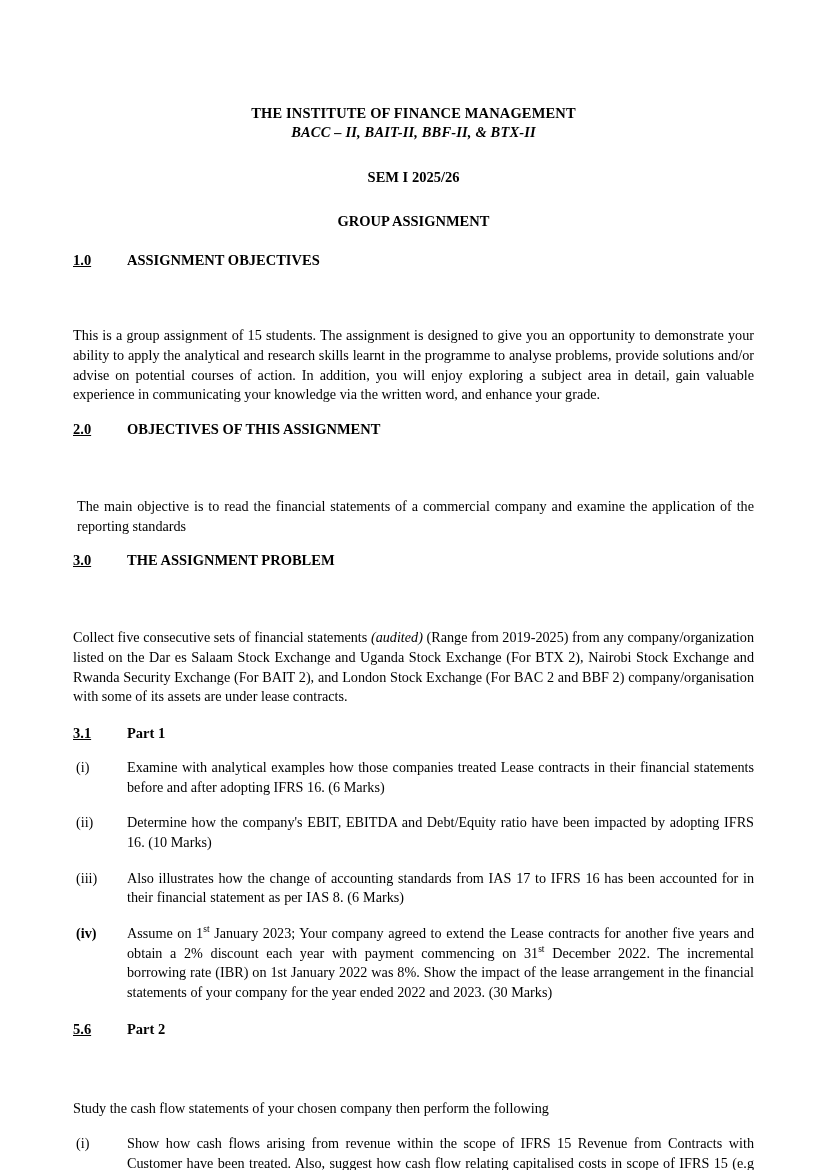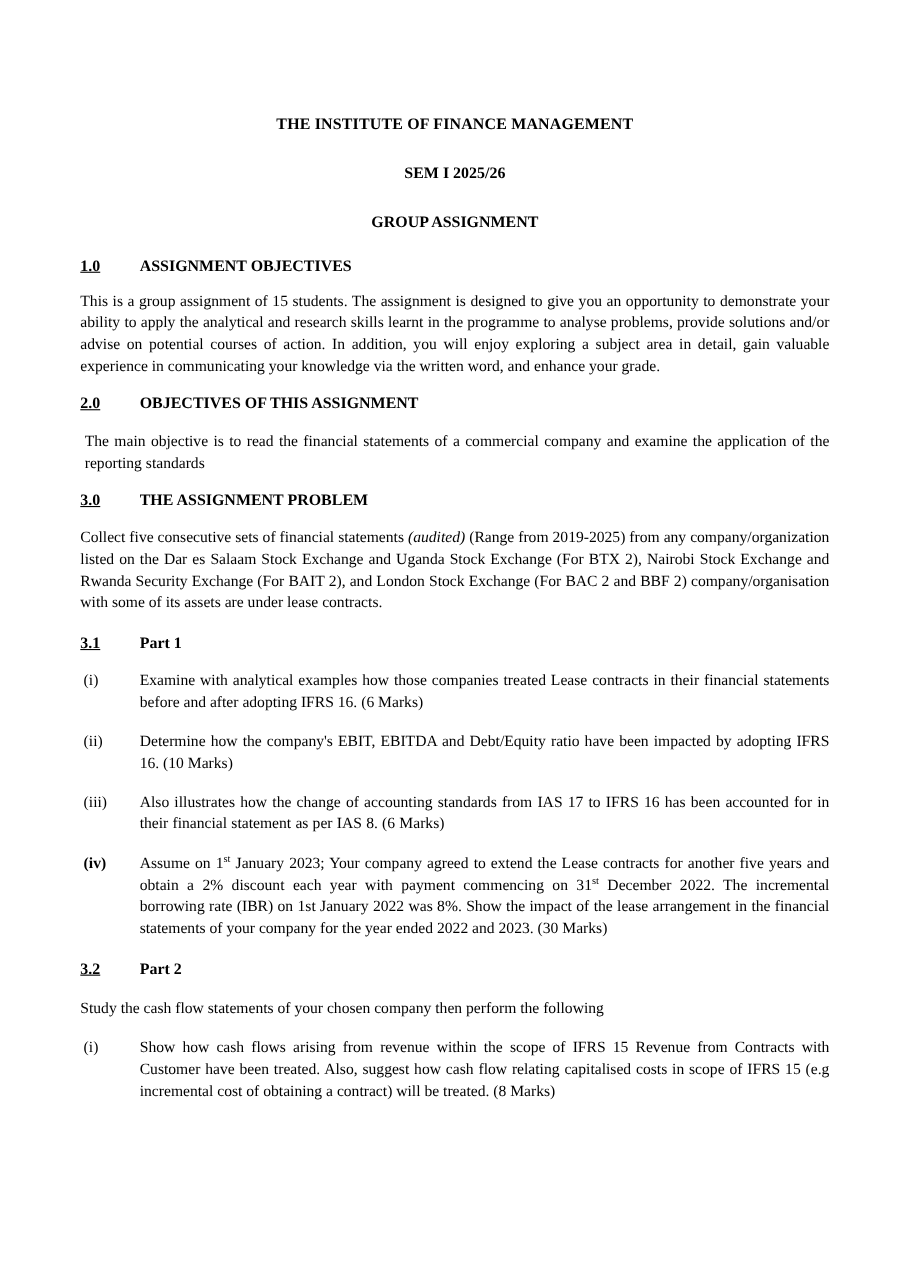--- a/index.html
+++ b/index.html
@@ -43,20 +43,21 @@
   }
   .sec-num { width: 54px; flex: 0 0 54px; text-decoration: underline; }
   .sec-title { flex: 1; }
 
   
   .para {
     font-size: 14.2px;
     line-height: 1.385;
     text-align: justify;
     text-justify: inter-word;
+    margin-top: 43px;
   }
   .para-indent { padding-left: 4px; }
   .nojust { text-align: left; }
 
   
   .item {
     display: flex;
     font-size: 14.2px;
     line-height: 1.385;
   }
@@ -83,20 +84,21 @@
   .gap-16 { height: 16px; }
   .gap-14 { height: 14px; }
 </style>
 </head>
 <body>
 
 <div class="page">
 
   <div>
     <div class="hdr hdr-line1">THE INSTITUTE OF FINANCE MANAGEMENT</div>
+    <div class="hdr hdr-line2">BACC – II, BAIT-II, BBF-II, &amp; BTX-II</div>
     <div class="hdr hdr-sem">SEM I 2025/26</div>
     <div class="hdr hdr-group">GROUP ASSIGNMENT</div>
   </div>
 
   <div class="gap-22"></div>
 
   <div class="sec">
     <span class="sec-num">1.0</span>
     <span class="sec-title">ASSIGNMENT OBJECTIVES</span>
   </div>
@@ -152,21 +154,21 @@
   <div class="gap-16"></div>
 
   <div class="item">
     <span class="item-mark b">(iv)</span>
     <span class="item-body"><span>Assume on 1</span><sup>st</sup><span> January 2023; Your company agreed to extend the Lease contracts for another five years and obtain a 2% discount each year with payment commencing on 31</span><sup>st</sup><span> December 2022. The incremental borrowing rate (IBR) on 1st January 2022 was 8%. Show the impact of the lease arrangement in the financial statements of your company for the year ended 2022 and 2023. </span><b>(30 Marks)</b></span>
   </div>
 
   <div class="gap-18"></div>
 
   <div class="sec">
-    <span class="sec-num">3.2</span>
+    <span class="sec-num">5.6</span>
     <span class="sec-title">Part 2</span>
   </div>
 
   <div class="gap-18"></div>
 
   <div class="para nojust">Study the cash flow statements of your chosen company then perform the following</div>
 
   <div class="gap-16"></div>
 
   <div class="item">

